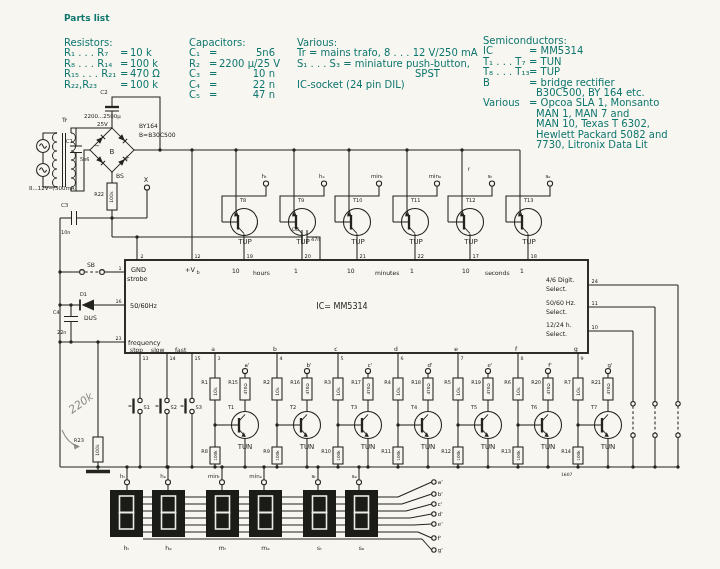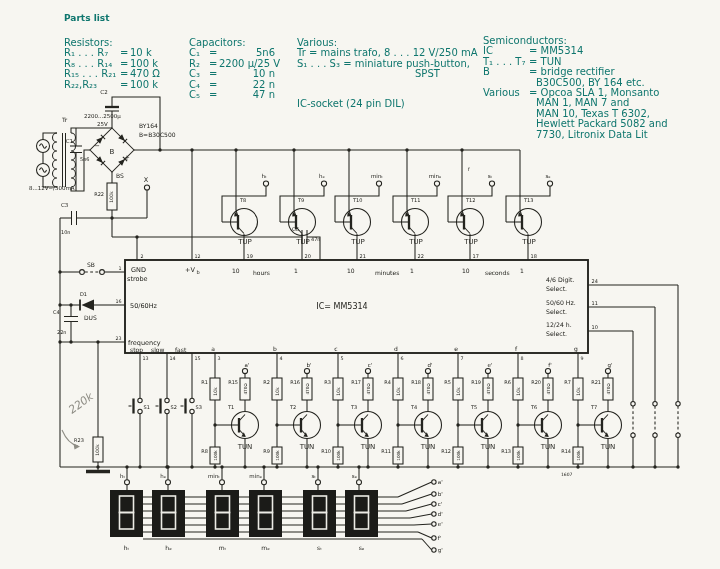--- a/index.html
+++ b/index.html
@@ -8,21 +8,21 @@
   .pl{position:absolute;font-size:10px;line-height:10.4px}
   .pl-title{font-weight:bold;font-size:9px}
   .row3{display:flex;white-space:nowrap}
   .rn{width:56px}.re{width:10px}.rv{width:28px;text-align:left}
   .cn{width:20px}.ce{width:10px}.cv{width:56px;text-align:right}
   .sl{display:flex;white-space:nowrap}
   .st{width:46px}.sd{white-space:nowrap}
   .sd-cont{padding-left:7px}
   .various div{white-space:nowrap}
   .spst{padding-left:118px}
-  .icsock{margin-top:19px}
+  .icsock{margin-top:0}
   svg text{font-family:"DejaVu Sans",sans-serif;fill:#23231e}
   .w{stroke:#24241f;stroke-width:1.05;fill:none}
   .w2{stroke:#24241f;stroke-width:2.3;fill:none}
   .w3{stroke:#24241f;stroke-width:1.8;fill:none}
   .dash{stroke-dasharray:2.8,2.4}
   .dot{fill:#24241f}
   .blk{fill:#24241f}
   .hand{fill:#8e8d85;font-style:italic}
   .handstroke{stroke:#8e8d85;fill:none;stroke-width:1.1}
 </style>
@@ -96,20 +96,24 @@
 
   <div class="pl" style="left:483px;top:36px">
     <div>Semiconductors:</div>
     <div class="sl">
         <span class="st">IC</span>
         <span class="sd">= MM5314</span>
       </div>
     <div class="sl">
         <span class="st">T₁ . . . T₇</span>
         <span class="sd">= TUN</span>
+      </div>
+    <div class="sl">
+        <span class="st">T₈ . . . T₁₃</span>
+        <span class="sd">= TUP</span>
       </div>
     <div class="sl">
         <span class="st">B</span>
         <span class="sd">= bridge rectifier</span>
       </div>
     <div class="sl">
         <span class="st"></span>
         <span class="sd sd-cont">B30C500, BY 164 etc.</span>
       </div>
     <div class="sl">

